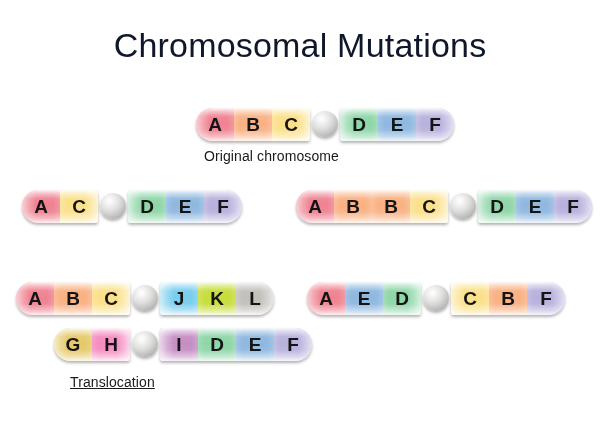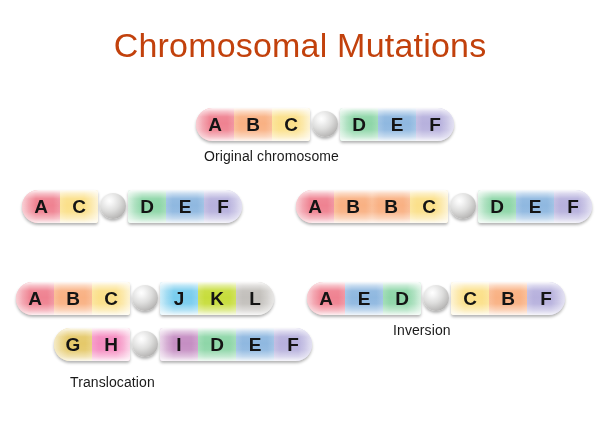--- a/index.html
+++ b/index.html
@@ -25,21 +25,21 @@
   
   .diagram-title {
     position: absolute;
     left: 0;
     right: 0;
     top: 26px;
     text-align: center;
     font-size: 34px;
     font-weight: 400;
     letter-spacing: 0.2px;
-    color: #c2410c;
+    color: #0f172a;
     white-space: nowrap;
   }
 
   
   .mutation-group {
     position: absolute;
   }
 
   .chrom-row {
     position: relative;
@@ -330,21 +330,21 @@
           <div class="seg">
             <span class="fill" style="background: rgb(143, 184, 224);"></span>
             <span class="letter">E</span>
           </div>
           <div class="seg">
             <span class="fill" style="background: rgb(183, 177, 221);"></span>
             <span class="letter">F</span>
           </div>
         </div>
       </div>
-    <div class="caption" style="left:54px; top:94px;">Translocation</div>
+    <div class="caption" style="left:54px; top:94px;text-decoration:underline;">Translocation</div>
   </div>
 
   <div class="mutation-group" id="group-inversion" style="left:307px; top:280px;">
     <div class="chrom-row">
         <div class="arm left">
           <div class="seg">
             <span class="fill" style="background: rgb(239, 130, 145);"></span>
             <span class="letter">A</span>
           </div>
           <div class="seg">
@@ -365,16 +365,15 @@
           <div class="seg">
             <span class="fill" style="background: rgb(249, 177, 131);"></span>
             <span class="letter">B</span>
           </div>
           <div class="seg">
             <span class="fill" style="background: rgb(183, 177, 221);"></span>
             <span class="letter">F</span>
           </div>
         </div>
       </div>
-    <div class="caption" style="left:86px; top:42px;">Inversion</div>
   </div>
 
 </div>
 
 </body></html>

